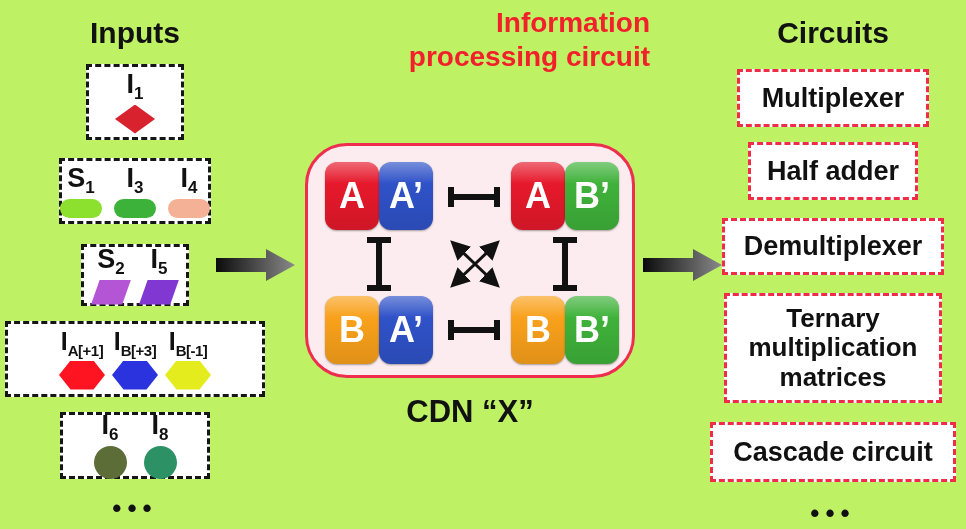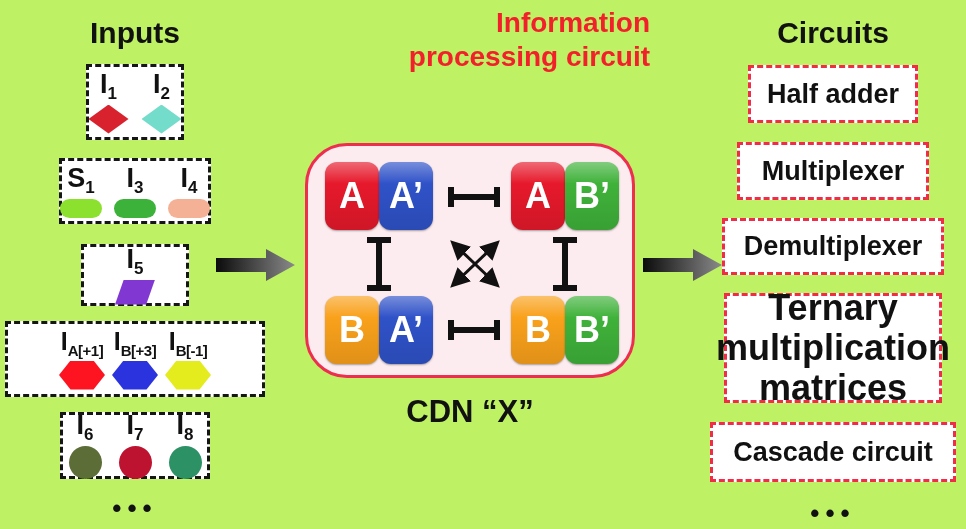--- a/index.html
+++ b/index.html
@@ -51,60 +51,60 @@
   .arrow-right{left:643px;top:247px;}
 
   
   .col-right{position:absolute;left:700px;top:0;width:266px;display:flex;flex-direction:column;align-items:center;}
   .cbox{box-sizing:border-box;border:3px dashed #f02c46;background:#fff;color:#111;
         display:flex;align-items:center;justify-content:center;text-align:center;
         font-size:27px;line-height:1.12;padding:6px 8px;}
   .cbox-0{margin-top:15px;width:170px;height:58px;}
   .cbox-1{margin-top:19px;width:192px;height:58px;}
   .cbox-2{margin-top:18px;width:222px;height:57px;}
-  .cbox-3{margin-top:18px;width:218px;height:110px;font-size:36px;}
+  .cbox-3{margin-top:18px;width:218px;height:110px;font-size:26px;}
   .cbox-4{margin-top:19px;width:246px;height:60px;}
   .col-right .dots{margin-top:16px;}
 </style>
 </head>
 <body>
 
 <div class="canvas">
 
   <div class="col-left">
     <div class="col-title">Inputs</div>
 
     <div class="inbox box1">
       <div class="item">
         <span class="lbl"><span class="lbl-main">I</span><span class="lbl-sub">1</span></span>
         <span class="shape diamond" style="background-color: rgb(216, 35, 47);"></span>
       </div>
-      <div class="item">
-        <span class="lbl"><span class="lbl-main">I</span><span class="lbl-sub">2</span></span>
-        <span class="shape diamond" style="background-color: rgb(116, 220, 202);"></span>
-      </div>
     </div>
 
     <div class="inbox box2">
       <div class="item">
         <span class="lbl"><span class="lbl-main">S</span><span class="lbl-sub">1</span></span>
         <span class="shape pill" style="background-color: rgb(140, 225, 47);"></span>
       </div>
       <div class="item">
         <span class="lbl"><span class="lbl-main">I</span><span class="lbl-sub">3</span></span>
         <span class="shape pill" style="background-color: rgb(60, 178, 58);"></span>
       </div>
       <div class="item">
         <span class="lbl"><span class="lbl-main">I</span><span class="lbl-sub">4</span></span>
         <span class="shape pill" style="background-color: rgb(245, 177, 150);"></span>
       </div>
     </div>
 
     <div class="inbox box3">
       <div class="item">
+        <span class="lbl"><span class="lbl-main">S</span><span class="lbl-sub">2</span></span>
+        <span class="shape para" style="background-color: rgb(180, 85, 214);"></span>
+      </div>
+      <div class="item">
         <span class="lbl"><span class="lbl-main">I</span><span class="lbl-sub">5</span></span>
         <span class="shape para" style="background-color: rgb(129, 56, 210);"></span>
       </div>
     </div>
 
     <div class="inbox box4 b4">
       <div class="item">
         <span class="lbl"><span class="lbl-main">I</span><span class="lbl-sub">A[+1]</span></span>
         <span class="shape hex" style="background-color: rgb(253, 20, 32);"></span>
       </div>
@@ -115,24 +115,20 @@
       <div class="item">
         <span class="lbl"><span class="lbl-main">I</span><span class="lbl-sub">B[-1]</span></span>
         <span class="shape hex" style="background-color: rgb(228, 236, 30);"></span>
       </div>
     </div>
 
     <div class="inbox box5">
       <div class="item">
         <span class="lbl"><span class="lbl-main">I</span><span class="lbl-sub">6</span></span>
         <span class="shape circle" style="background-color: rgb(92, 109, 56);"></span>
-      </div>
-      <div class="item">
-        <span class="lbl"><span class="lbl-main">I</span><span class="lbl-sub">7</span></span>
-        <span class="shape circle" style="background-color: rgb(189, 19, 48);"></span>
       </div>
       <div class="item">
         <span class="lbl"><span class="lbl-main">I</span><span class="lbl-sub">8</span></span>
         <span class="shape circle" style="background-color: rgb(44, 145, 101);"></span>
       </div>
     </div>
 
     <div class="dots">•••</div>
   </div>
 
@@ -203,26 +199,26 @@
       <linearGradient id="gr" x1="0" y1="0" x2="1" y2="0">
         <stop offset="0" stop-color="#0b0b0b"></stop>
           <stop offset="1" stop-color="#8a8a8a"></stop>
       </linearGradient>
     </defs>
     <polygon points="0,11 50,11 50,2 79,18 50,34 50,25 0,25" fill="url(#gr)"></polygon>
   </svg>
 
   <div class="col-right">
     <div class="col-title">Circuits</div>
+    <div class="cbox cbox-1">
+        <span>Multiplexer</span>
+      </div>
     <div class="cbox cbox-0">
         <span>Half adder</span>
       </div>
-    <div class="cbox cbox-1">
-        <span>Multiplexer</span>
-      </div>
     <div class="cbox cbox-2">
         <span>Demultiplexer</span>
       </div>
     <div class="cbox cbox-3">
         <span>Ternary multiplication matrices</span>
       </div>
     <div class="cbox cbox-4">
         <span>Cascade circuit</span>
       </div>
     <div class="dots">•••</div>

